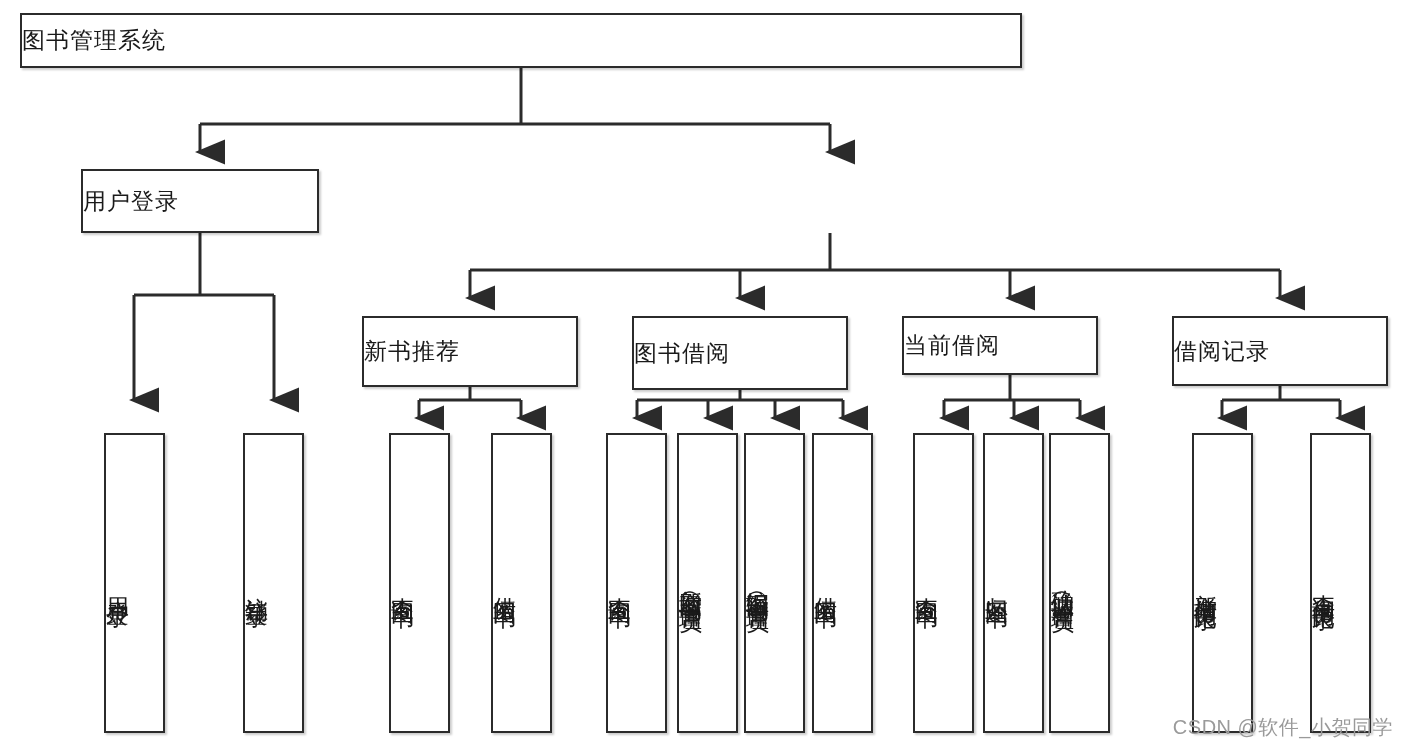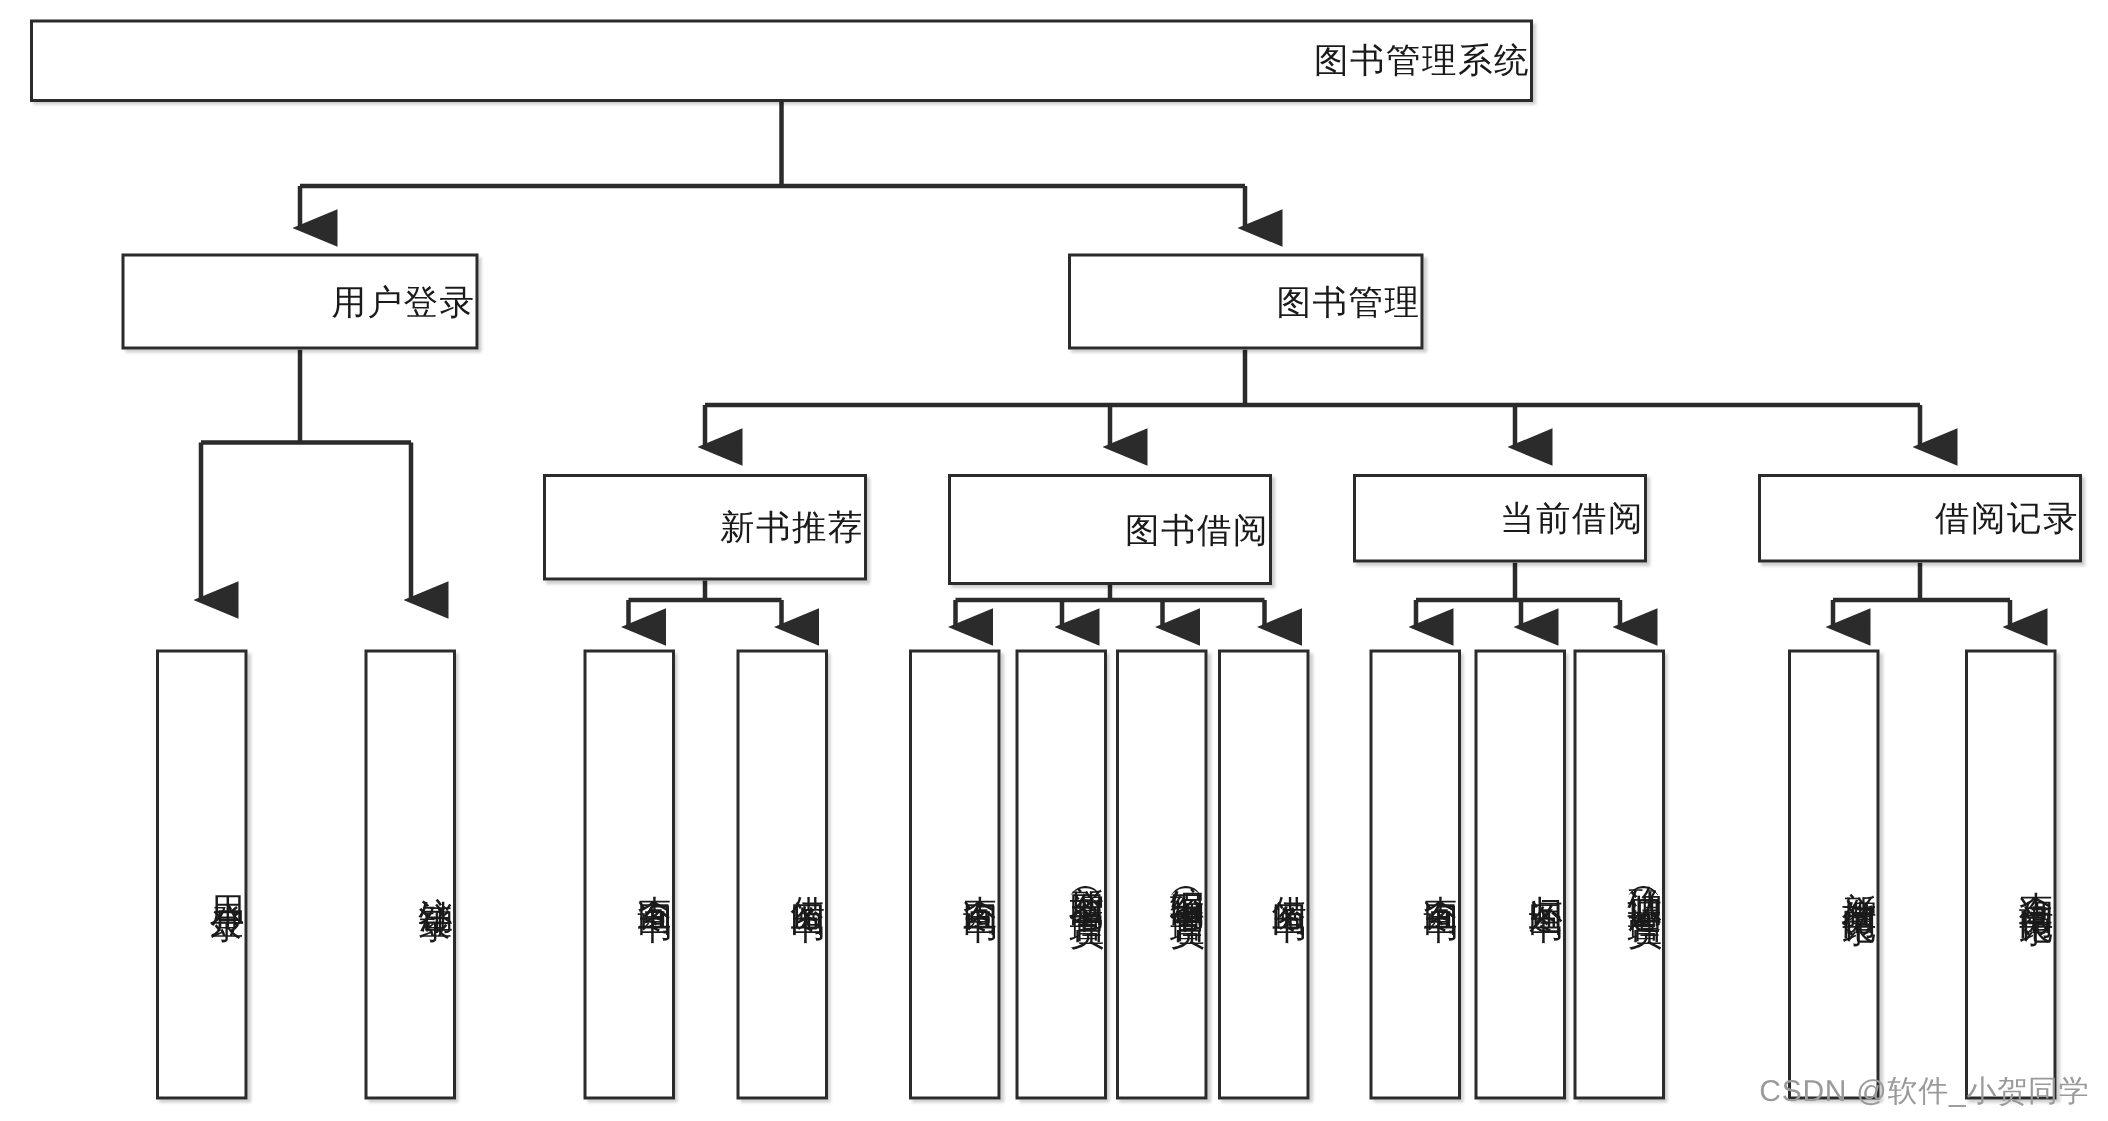--- a/index.html
+++ b/index.html
@@ -26,21 +26,21 @@
     pointer-events: none;
   }
   .node {
     position: absolute;
     box-sizing: border-box;
     background: #ffffff;
     border: 2.5px solid #2b2b2b;
     box-shadow: 2px 2px 2px rgba(0,0,0,0.20);
     display: flex;
     align-items: center;
-    justify-content: flex-end;
+    justify-content: flex-start;
     color: #1a1a1a;
     font-family: Liberation Serif, serif;
   }
   .node.h {
     font-size: 23px;
     letter-spacing: 1px;
   }
   .node.v {
     font-size: 23px;
   }
@@ -120,34 +120,31 @@
     </g>
   </svg>
 
   <div class="node h" style="left:20px; top:13px; width:1002px; height:55px;">
     <span class="htext">图书管理系统</span>
   </div>
 
   <div class="node h" style="left:81px; top:169px; width:238px; height:64px;">
     <span class="htext">用户登录</span>
   </div>
-  <div class="node h" style="left:712px; top:169px; width:237px; height:64px;">
-    <span class="htext">图书管理</span>
-  </div>
 
   <div class="node h" style="left:362px; top:316px; width:216px; height:71px;">
     <span class="htext">新书推荐</span>
   </div>
   <div class="node h" style="left:632px; top:316px; width:216px; height:74px;">
     <span class="htext">图书借阅</span>
   </div>
   <div class="node h" style="left:902px; top:316px; width:196px; height:59px;">
     <span class="htext">当前借阅</span>
   </div>
-  <div class="node h" style="left:1172px; top:316px; width:216px; height:59px;">
+  <div class="node h" style="left:1172px; top:316px; width:216px; height:70px;">
     <span class="htext">借阅记录</span>
   </div>
 
   <div class="node v" style="left:104px; top:433px; width:61px; height:300px;">
     <span class="vtext">用户登录</span>
   </div>
   <div class="node v" style="left:243px; top:433px; width:61px; height:300px;">
     <span class="vtext">注销登录</span>
   </div>
 

